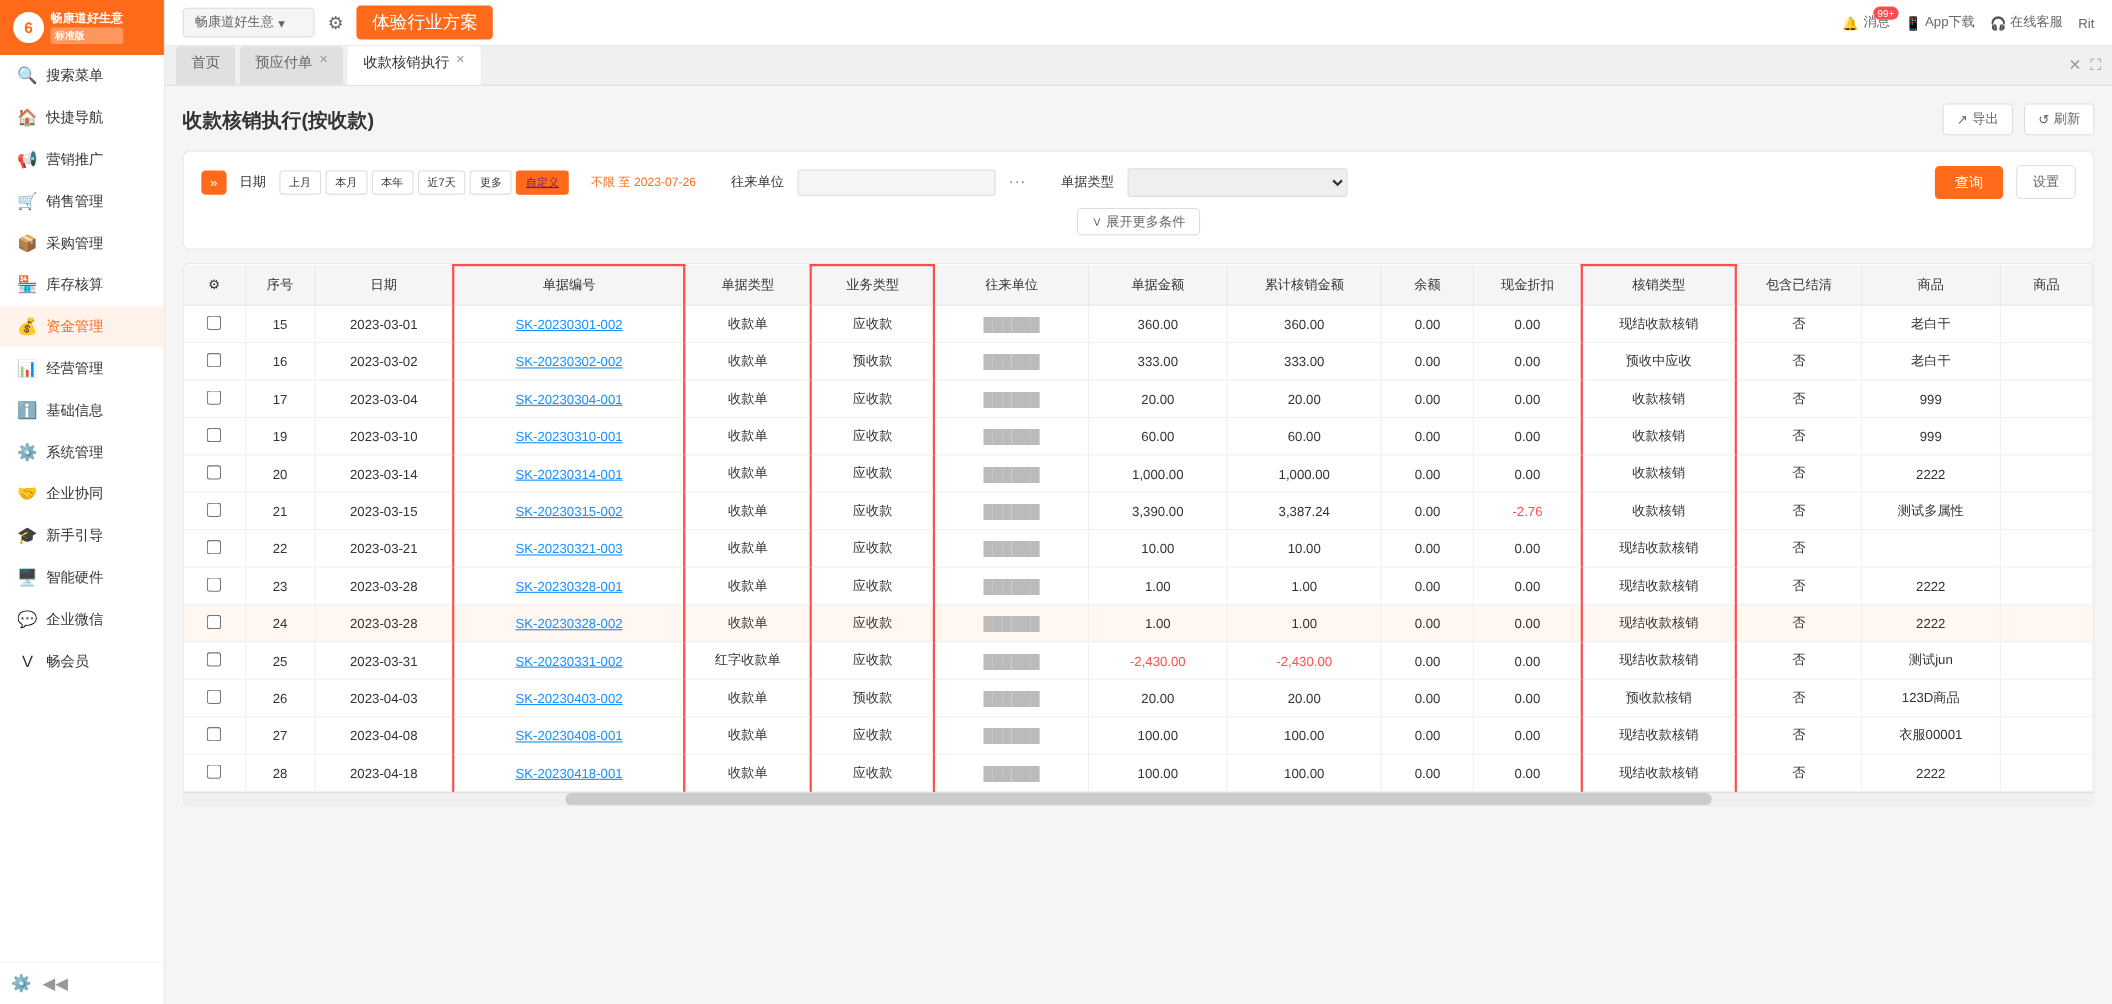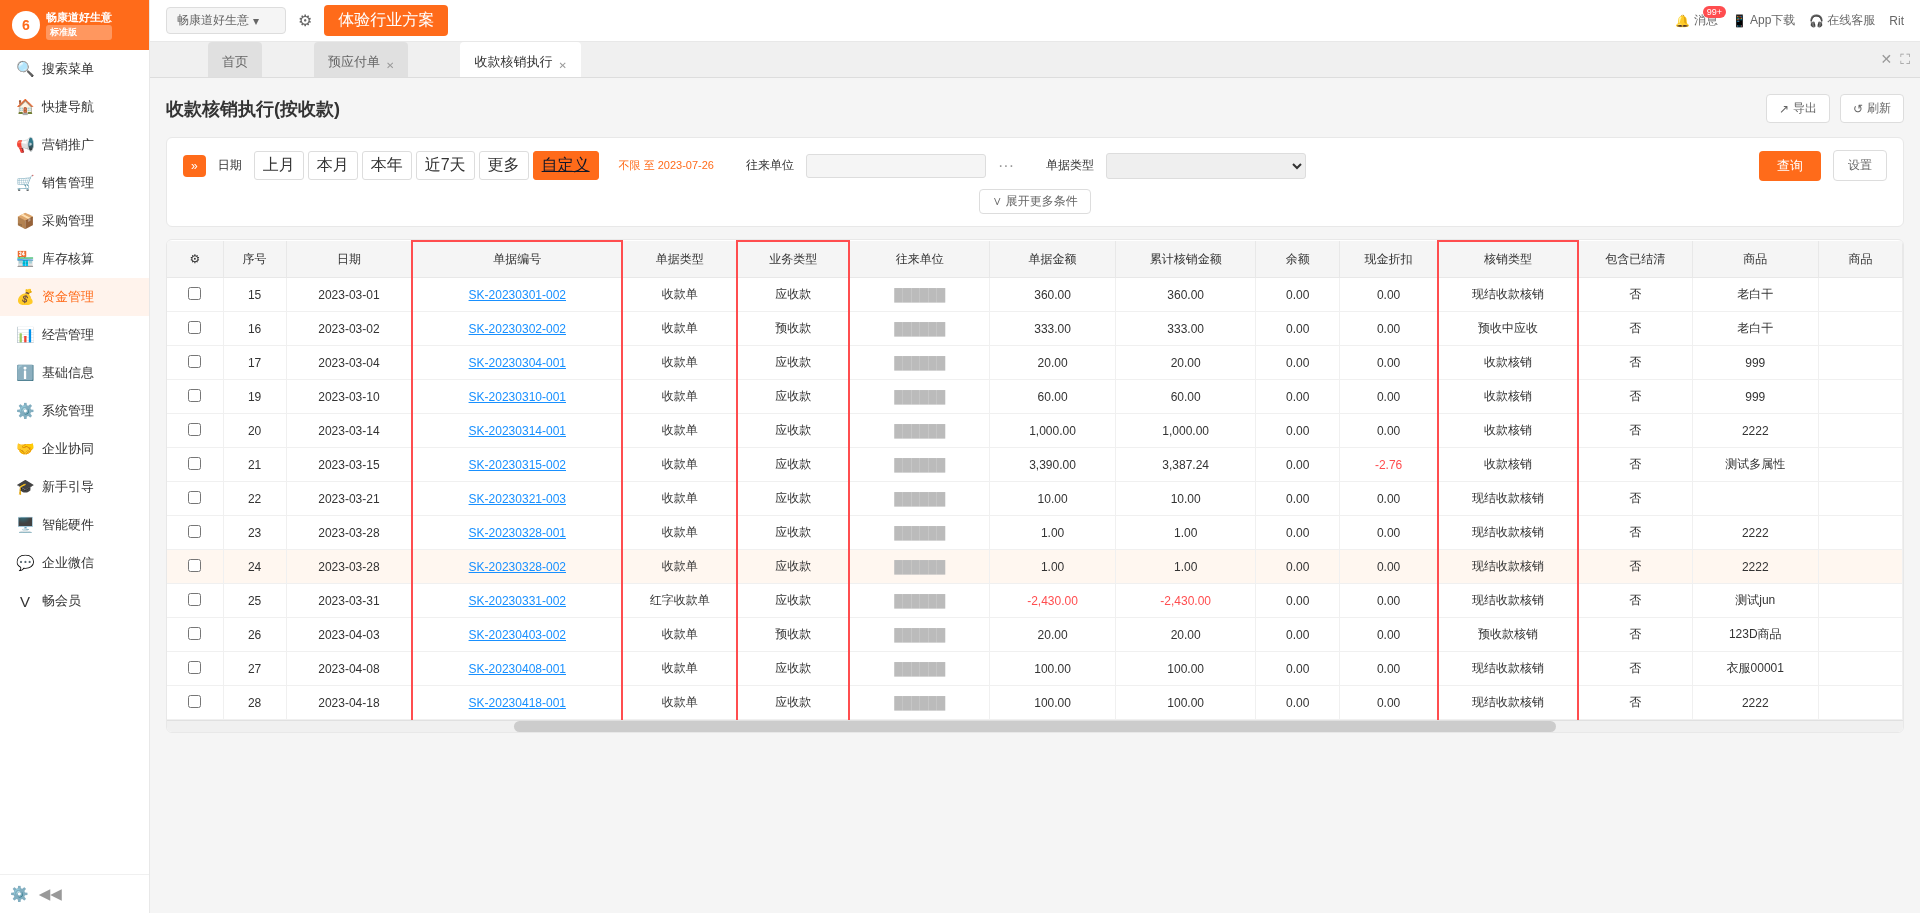--- a/index.html
+++ b/index.html
@@ -26,42 +26,42 @@
     .topbar-gear { color: #666; font-size: 16px; cursor: pointer; }
     .topbar-btn-orange { background: #ff6b1a; color: #fff; border: none; border-radius: 4px; padding: 5px 14px; font-size: 16px; cursor: pointer; }
     .topbar-spacer { flex: 1; }
     .topbar-right { display: flex; align-items: center; gap: 14px; }
     .topbar-msg { display: flex; align-items: center; gap: 4px; color: #666; font-size: 12px; cursor: pointer; position: relative; }
     .topbar-badge { background: #ff4d4f; color: #fff; border-radius: 10px; font-size: 9px; padding: 1px 4px; position: absolute; top: -6px; right: -8px; }
     .topbar-link { color: #666; font-size: 12px; cursor: pointer; display: flex; align-items: center; gap: 3px; }
 
     
     .tabs { background: #f0f0f0; display: flex; align-items: center; border-bottom: 1px solid #ddd; padding: 0 10px; height: 36px; }
-    .tab { display: flex; align-items: flex-end; gap: 6px; padding: 6px 14px; font-size: 13px; cursor: pointer; color: #666; border-radius: 4px 4px 0 0; background: #e0e0e0; margin-right: 4px; height: 100%; margin-left: 48px; }
+    .tab { display: flex; align-items: flex-start; gap: 6px; padding: 6px 14px; font-size: 13px; cursor: pointer; color: #666; border-radius: 4px 4px 0 0; background: #e0e0e0; margin-right: 4px; height: 100%; }
     .tab.active { background: #fff; color: #333; font-weight: 500; }
     .tab-close { color: #999; font-size: 10px; cursor: pointer; }
     .tabs-spacer { flex: 1; }
     .tab-window-btns { display: flex; gap: 8px; }
     .tab-window-btn { color: #999; cursor: pointer; font-size: 14px; }
 
     
     .content { flex: 1; padding: 16px; overflow: auto; background: #f5f5f5; }
     .page-header { display: flex; align-items: center; justify-content: space-between; margin-bottom: 14px; }
     .page-title { font-size: 18px; font-weight: bold; color: #333; }
     .page-actions { display: flex; gap: 10px; }
     .btn-outline { border: 1px solid #ddd; background: #fff; border-radius: 4px; padding: 5px 12px; font-size: 12px; cursor: pointer; display: flex; align-items: center; gap: 4px; color: #666; }
 
     
     .filter-bar { background: #fff; border-radius: 6px; padding: 12px 16px; margin-bottom: 12px; border: 1px solid #e8e8e8; }
     .filter-row { display: flex; align-items: center; gap: 12px; flex-wrap: wrap; }
     .filter-expand-btn { background: #ff6b1a; color: #fff; border: none; border-radius: 4px; padding: 4px 8px; cursor: pointer; font-size: 12px; }
     .filter-label { font-size: 12px; color: #333; white-space: nowrap; }
     .filter-date-btns { display: flex; gap: 4px; }
-    .filter-date-btn { border: 1px solid #ddd; background: #fff; border-radius: 3px; padding: 3px 8px; font-size: 16px; cursor: pointer; color: #333; }
-    .filter-date-btn.custom { background: #ff6b1a; color: #0f172a; border-color: #ff6b1a; text-decoration: underline; }
+    .filter-date-btn { border: 1px solid #ddd; background: #fff; border-radius: 3px; padding: 3px 8px; font-size: 10px; cursor: pointer; color: #333; }
+    .filter-date-btn.custom { background: #ff6b1a; color: #701a75; border-color: #ff6b1a; text-decoration: underline; }
     .filter-date-range { color: #ff6b1a; font-size: 11px; margin-left: 4px; }
     .filter-input { border: 1px solid #ddd; border-radius: 3px; padding: 4px 8px; font-size: 12px; min-width: 150px; color: #333; }
     .filter-dots { color: #999; font-size: 16px; }
     .filter-select { border: 1px solid #ddd; border-radius: 3px; padding: 4px 8px; font-size: 12px; min-width: 120px; color: #333; }
     .filter-spacer { flex: 1; }
     .btn-query { background: #ff6b1a; color: #fff; border: none; border-radius: 4px; padding: 6px 18px; font-size: 13px; cursor: pointer; }
     .btn-setting { border: 1px solid #ddd; background: #fff; border-radius: 4px; padding: 6px 14px; font-size: 12px; cursor: pointer; color: #666; }
     .filter-expand-row { display: flex; justify-content: center; margin-top: 8px; }
     .filter-expand-more { border: 1px solid #ddd; background: #fff; border-radius: 4px; padding: 3px 12px; font-size: 12px; cursor: pointer; color: #666; display: flex; align-items: center; gap: 4px; }
 

